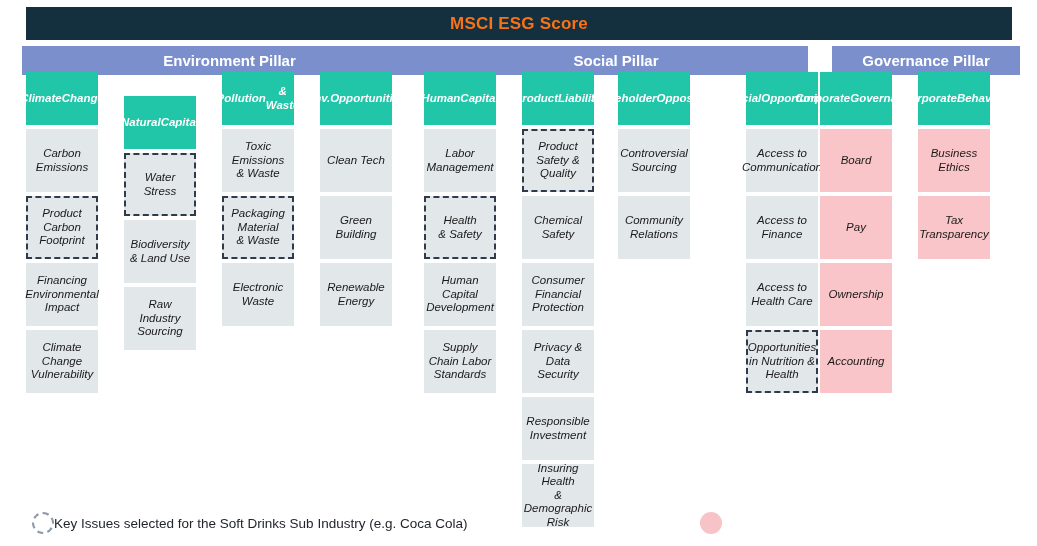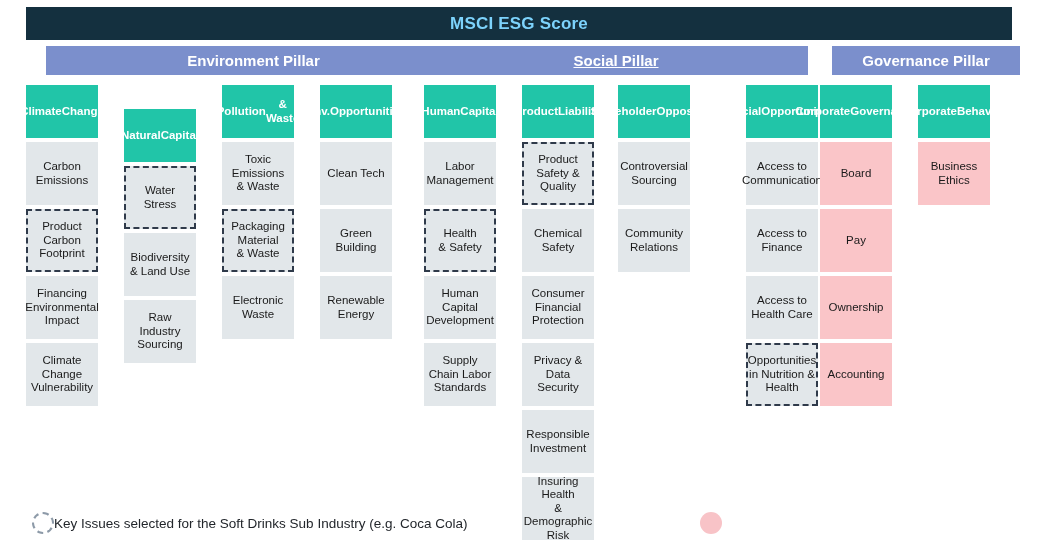--- a/index.html
+++ b/index.html
@@ -23,21 +23,21 @@
   }
 
   
   .title-bar {
     position: absolute;
     left: 26px;
     top: 7px;
     width: 986px;
     height: 33px;
     background: #14303f;
-    color: #7dd3fc;
+    color: #f97316;
     font-size: 17px;
     font-weight: bold;
     display: flex;
     align-items: center;
     justify-content: center;
     letter-spacing: 0.2px;
   }
 
   
   .pillar {
@@ -45,29 +45,30 @@
     top: 46px;
     height: 29px;
     background: #7b8fcc;
     color: #ffffff;
     font-size: 15px;
     font-weight: bold;
     display: flex;
     align-items: center;
     justify-content: center;
   }
-  .pillar-env  { left: 46px;  width: 415px; }
-  .pillar-soc  { left: 424px; width: 384px; text-decoration: underline; }
+  .pillar-env  { left: 22px;  width: 415px; }
+  .pillar-soc  { left: 424px; width: 384px; }
   .pillar-gov  { left: 832px; width: 188px; }
 
   
   .col {
     position: absolute;
-    top: 85px;
+    top: 72px;
     width: 72px;
+    font-style: italic;
   }
   .cat {
     height: 53px;
     background: #21c5a8;
     color: #ffffff;
     font-size: 11.5px;
     font-weight: bold;
     line-height: 13.5px;
     display: flex;
     align-items: center;
@@ -398,20 +399,26 @@
         <div class="cat">
           <span class="txt">Corporate</span>
           <span class="txt">Behavior</span>
         </div>
         <div class="issue universal">
           <div>
             <span class="txt">Business</span>
             <span class="txt">Ethics</span>
           </div>
         </div>
+        <div class="issue universal">
+          <div>
+            <span class="txt">Tax</span>
+            <span class="txt">Transparency</span>
+          </div>
+        </div>
       </div>
     </div>
 
   <div class="legend legend-left">
     <span class="legend-dot-dashed"></span>
     <span>Key Issues selected for the Soft Drinks Sub Industry (e.g. Coca Cola)</span>
   </div>
 
   <div class="legend legend-right">
     <span class="legend-dot-pink"></span>

